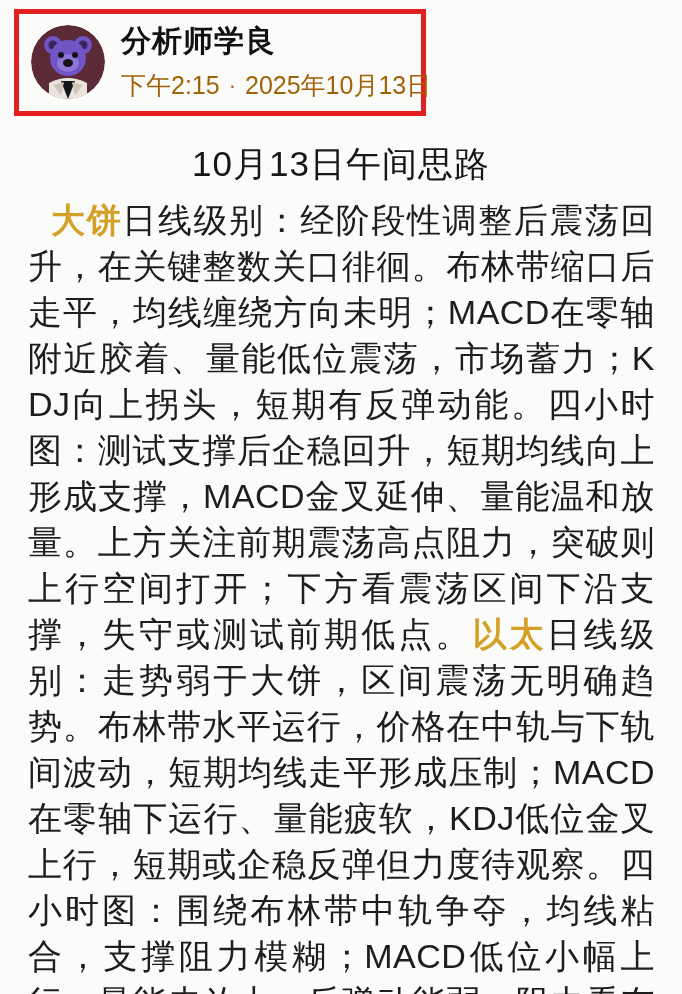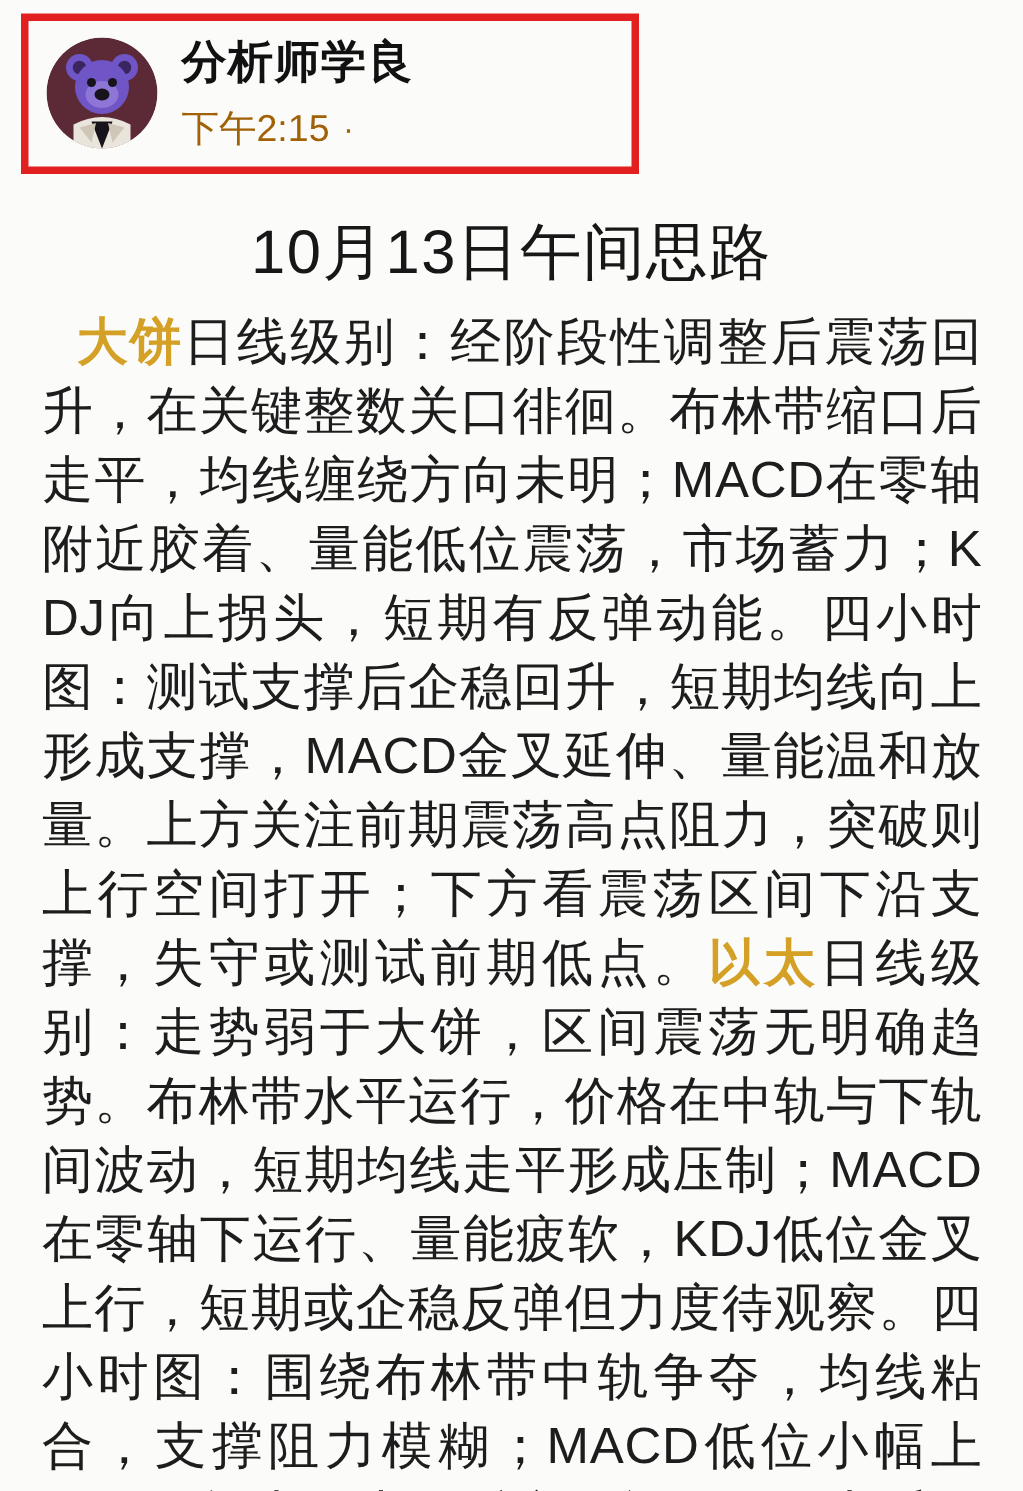--- a/index.html
+++ b/index.html
@@ -42,21 +42,21 @@
     font-size: 25px;
     color: #a16207;
     display: flex;
     align-items: center;
     gap: 9px;
     white-space: nowrap;
   }
   .meta .dot { font-size: 22px; line-height: 1; }
   .post-title {
     margin: 25px 28px 0;
-    font-size: 41px;
+    font-size: 35px;
     font-weight: 400;
     text-align: center;
     color: #171717;
     letter-spacing: 1px;
   }
   .post-body {
     margin: 9px 27px 0 28px;
     font-size: 34px;
     line-height: 46px;
     color: #1d1d1d;
@@ -88,19 +88,20 @@
     <ellipse cx="37" cy="38" rx="11" ry="9" fill="#8d76d6"></ellipse>
     <circle cx="30" cy="30" r="3" fill="#17131a"></circle>
     <circle cx="44" cy="30" r="3" fill="#17131a"></circle>
     <ellipse cx="37" cy="38" rx="5" ry="4" fill="#17131a"></ellipse>
   </svg>
   <div class="header-text">
     <div class="username">分析师学良</div>
     <div class="meta">
       <span>下午2:15</span>
       <span class="dot">·</span>
+      <span>2025年10月13日</span>
     </div>
   </div>
 </div>
 
 <h1 class="post-title">10月13日午间思路</h1>
 
 <p class="post-body" style="color: rgb(29, 29, 29);"><span class="hl" style="color: rgb(212, 161, 38);">大饼</span><span>日线级别：经阶段性调整后震荡回升，在关键整数关口徘徊。布林带缩口后走平，均线缠绕方向未明；MACD在零轴附近胶着、量能低位震荡，市场蓄力；KDJ向上拐头，短期有反弹动能。四小时图：测试支撑后企稳回升，短期均线向上形成支撑，MACD金叉延伸、量能温和放量。上方关注前期震荡高点阻力，突破则上行空间打开；下方看震荡区间下沿支撑，失守或测试前期低点。</span><span class="hl" style="color: rgb(212, 161, 38);">以太</span><span>日线级别：走势弱于大饼，区间震荡无明确趋势。布林带水平运行，价格在中轨与下轨间波动，短期均线走平形成压制；MACD在零轴下运行、量能疲软，KDJ低位金叉上行，短期或企稳反弹但力度待观察。四小时图：围绕布林带中轨争夺，均线粘合，支撑阻力模糊；MACD低位小幅上行，量能未放大，反弹动能弱。阻力看布林带上轨，支撑看下轨及前期低点。</span></p>
 
 </body></html>

